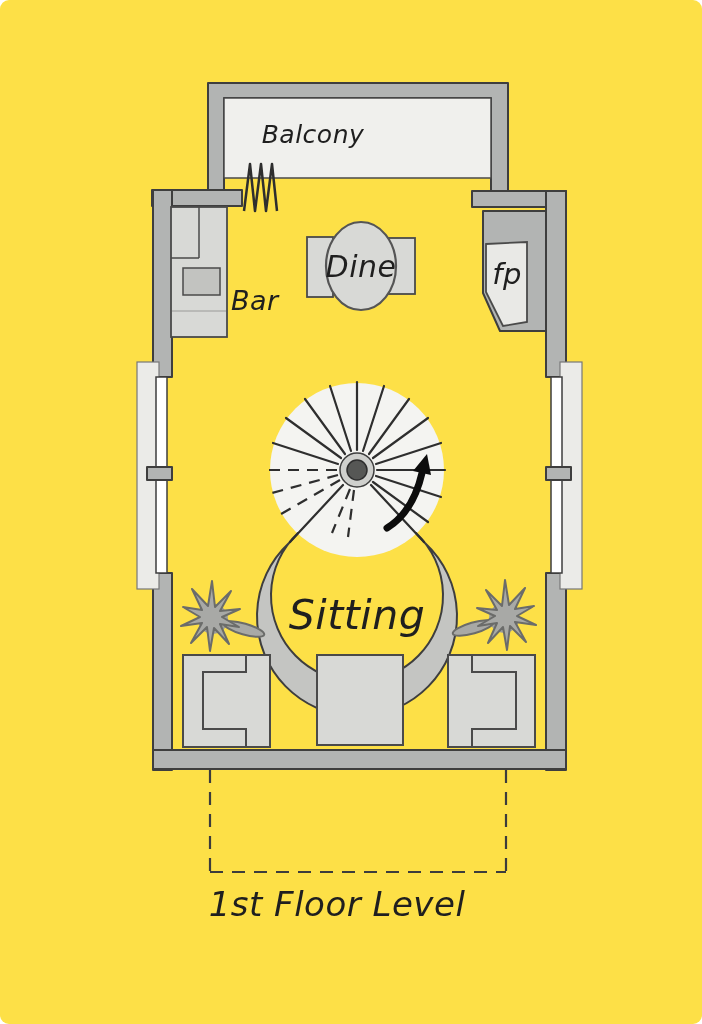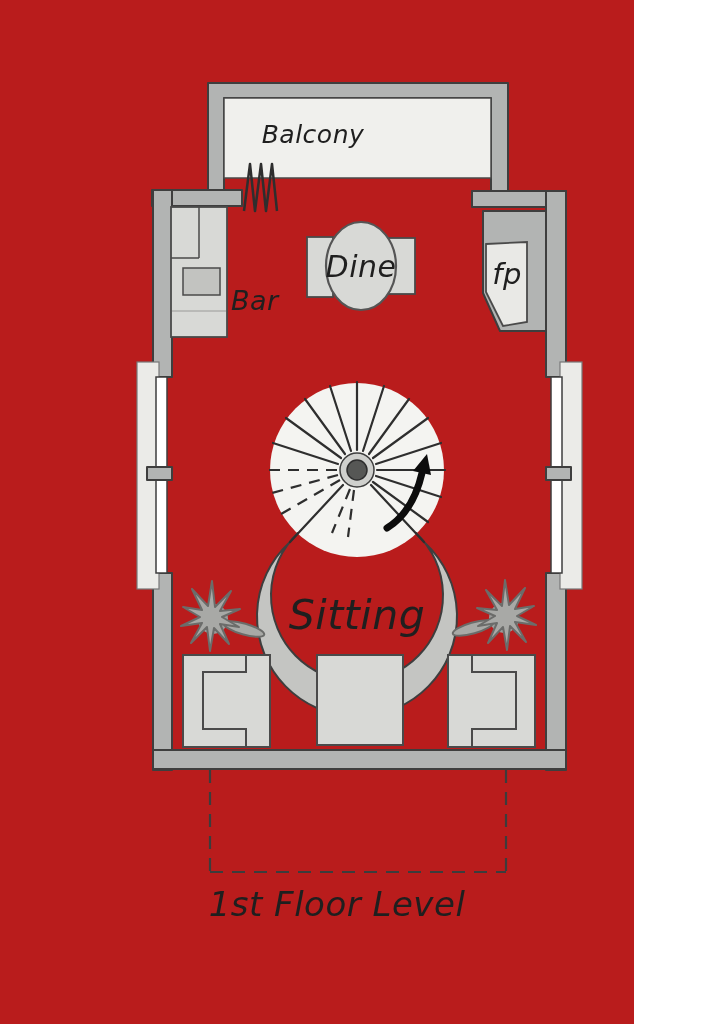--- a/index.html
+++ b/index.html
@@ -1,21 +1,22 @@
 <!DOCTYPE html>
 <html><head>
 <meta charset="utf-8">
 <style>
   html,body{margin:0;padding:0;background:#ffffff;}
   .canvas{
     position:relative;
-    width:634px;height:1024px;
-    background:#b91c1c;
+    width:702px;height:1024px;
+    background:#fde047;
     font-family:"DejaVu Sans",sans-serif;
     overflow:hidden;
+    border-radius:9px;
   }
   svg{display:block;}
   .outline{stroke:#3e3e3e;stroke-width:2;stroke-linejoin:round;}
   .thin{stroke:#4a4a4a;stroke-width:1.5;stroke-linejoin:round;}
   .spoke{stroke:#2e2e2e;stroke-width:2.2;stroke-linecap:round;}
   .spoke-dashed{stroke:#2e2e2e;stroke-width:2.2;stroke-linecap:butt;stroke-dasharray:11 8;}
   .proj{stroke:#3c3c3c;stroke-width:2.2;stroke-dasharray:13 9;fill:none;}
   .label{
     font-family:"DejaVu Sans",sans-serif;
     font-style:italic;

